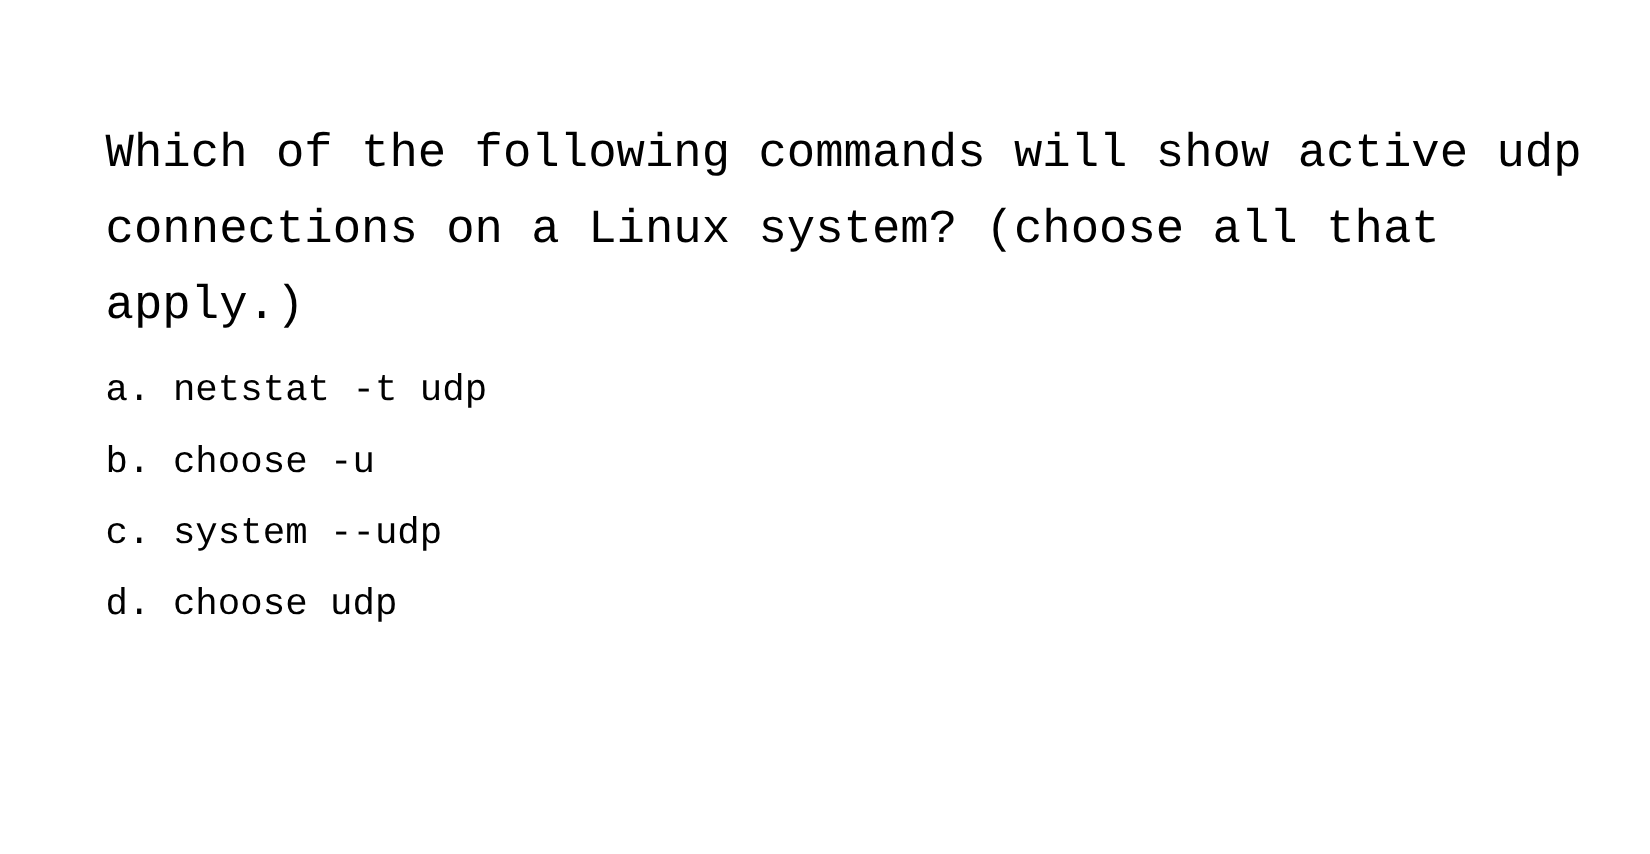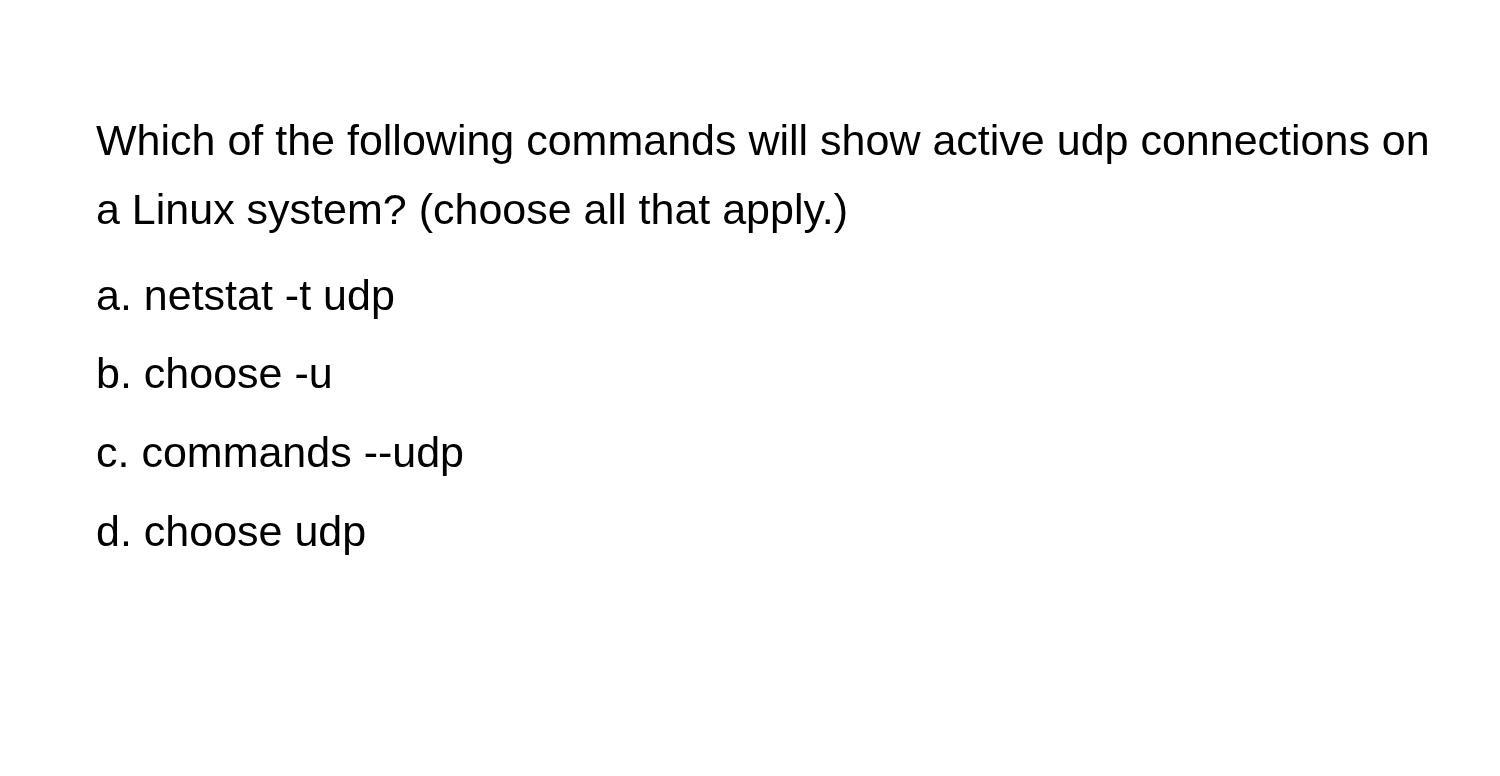--- a/index.html
+++ b/index.html
@@ -1,39 +1,40 @@
 <!DOCTYPE html>
 <html><head>
   <meta charset="utf-8">
   <style>
     * {
       margin: 12px;
       padding: 0;
       box-sizing: border-box;
+      font-family: Liberation Mono, monospace;
     }
     body {
       width: 1500px;
       height: 776px;
       background: #ffffff;
       font-family: -apple-system, BlinkMacSystemFont, "Segoe UI", Helvetica, Arial, sans-serif;
       color: #000000;
       padding: 70px 60px;
     }
     .question-text {
       font-size: 43px;
       line-height: 1.6;
       font-weight: 400;
       margin-bottom: 18px;
     }
     .option {
-      font-size: 43px;
+      font-size: 34px;
       line-height: 1.55;
       font-weight: 400;
     }
   </style>
 </head>
 <body>
 
 <div class="question-text">Which of the following commands will show active udp connections on a Linux system? (choose all that apply.)</div>
 <div class="option">a. netstat -t udp</div>
 <div class="option">b. choose -u</div>
-<div class="option">c. commands --udp</div>
+<div class="option">c. system --udp</div>
 <div class="option">d. choose udp</div>
 
 </body></html>

